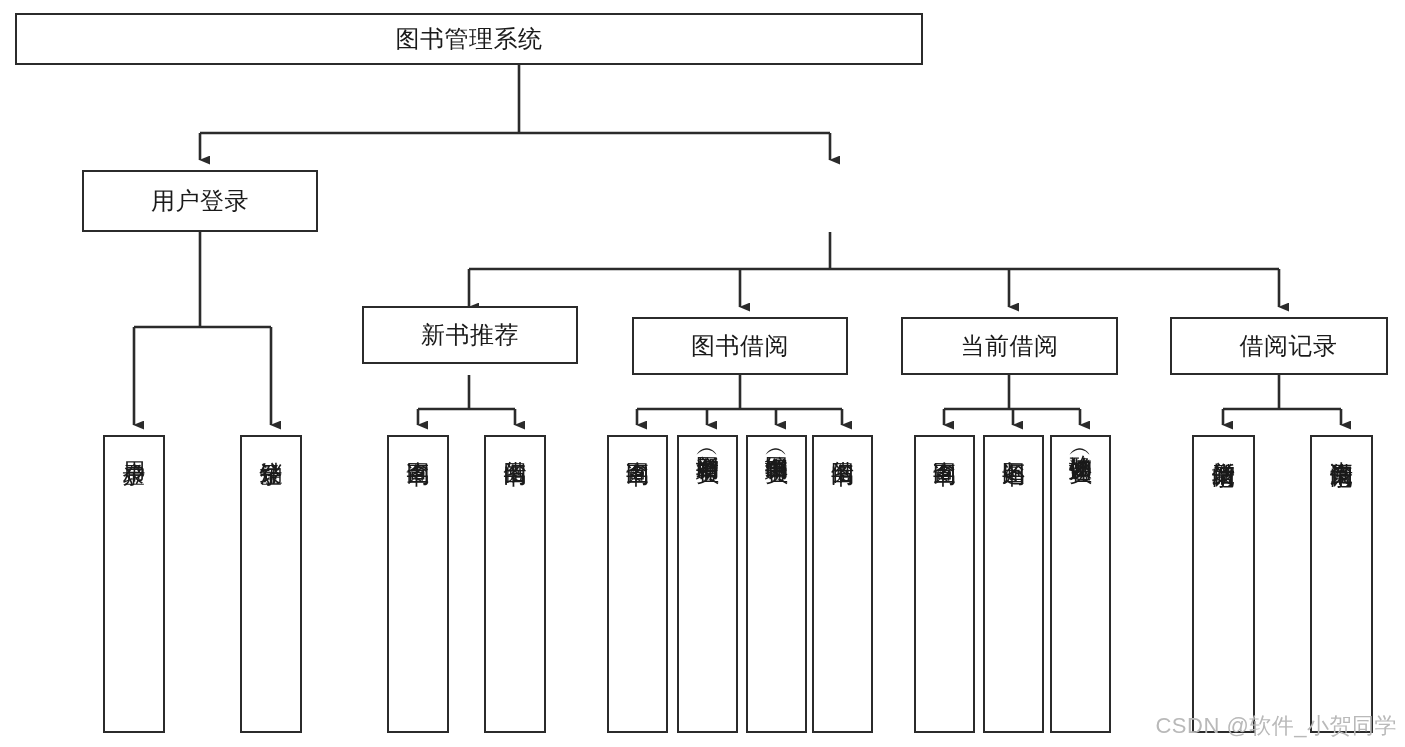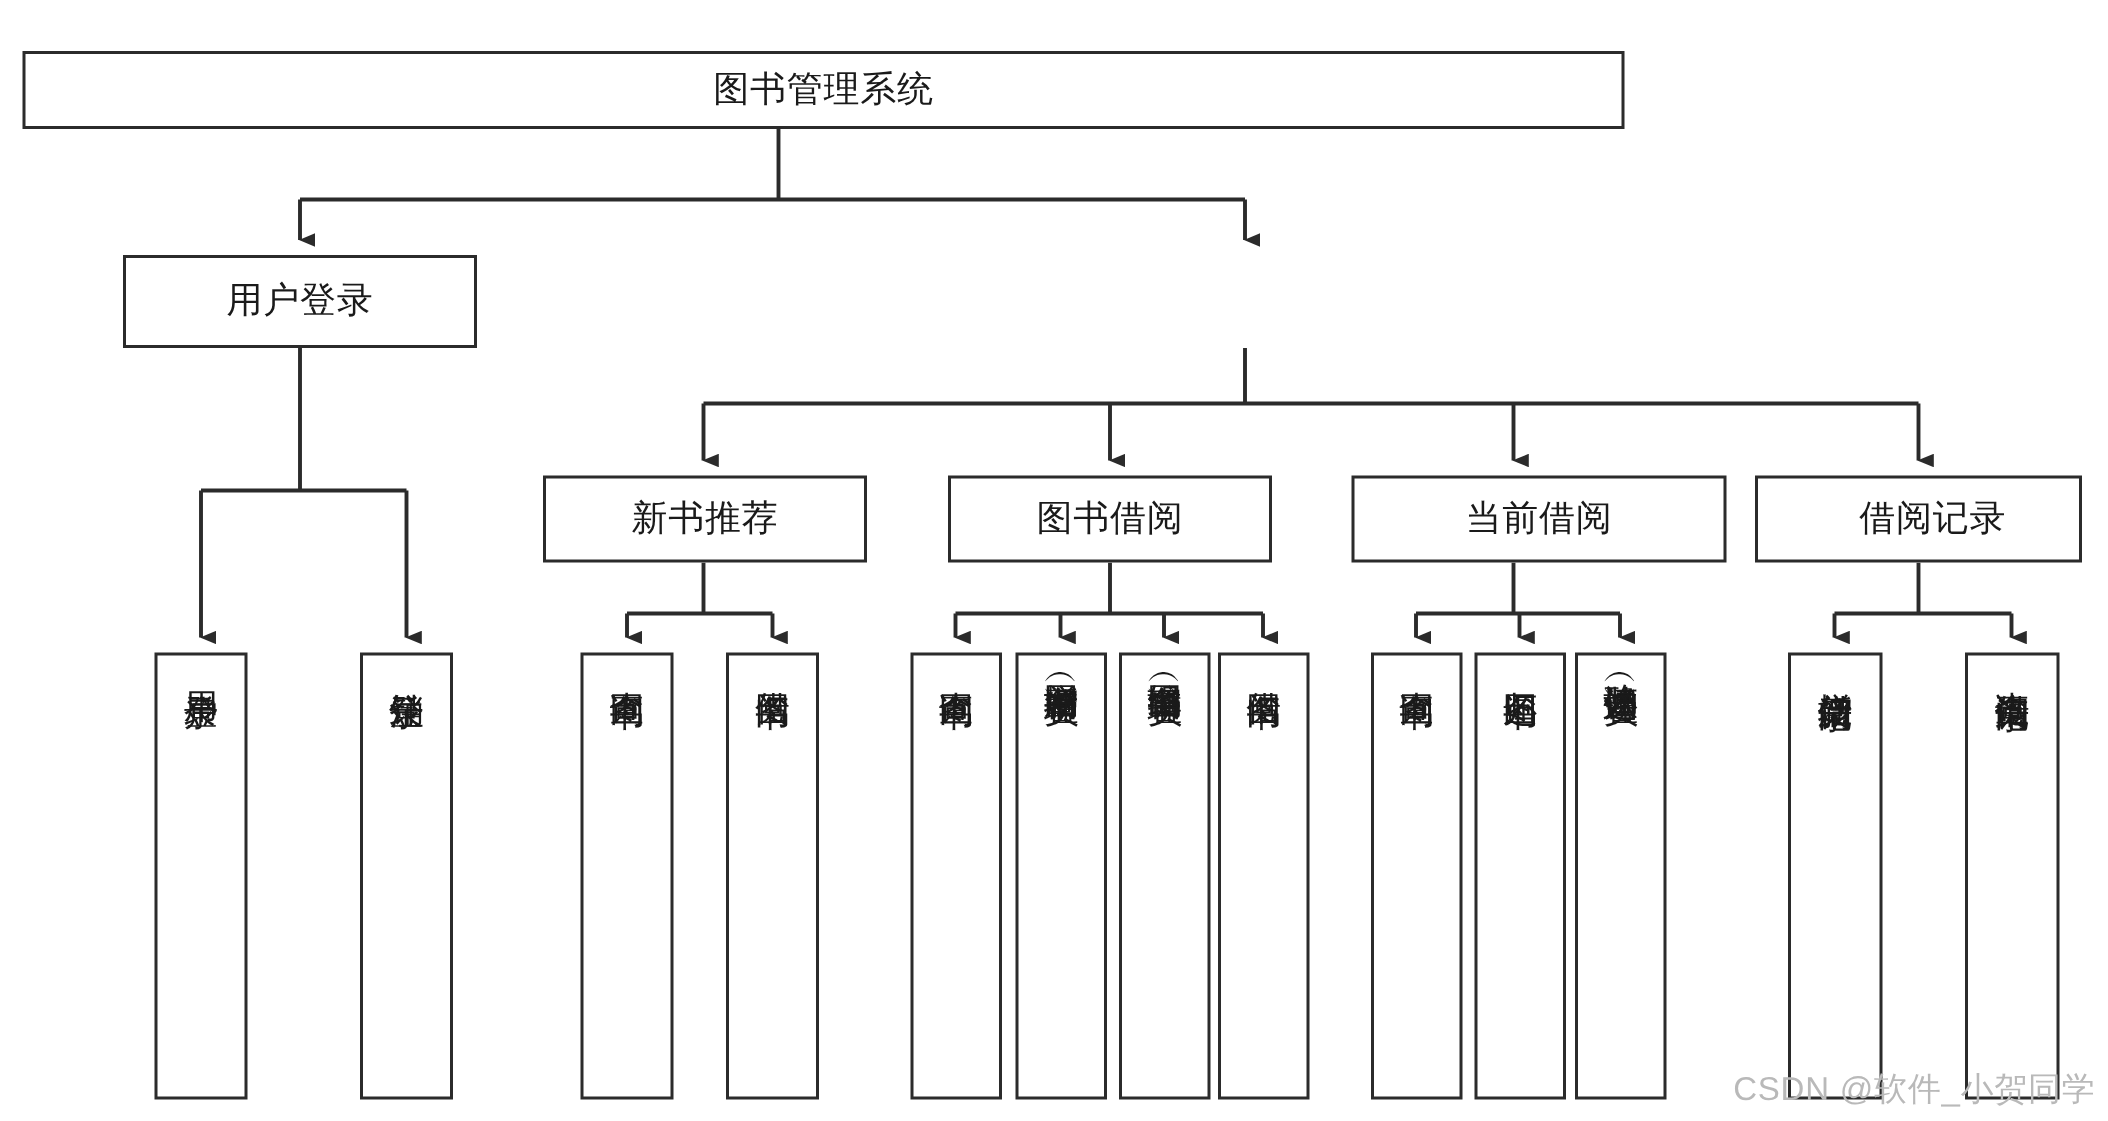--- a/index.html
+++ b/index.html
@@ -118,35 +118,35 @@
       <path d="M 1013,409 L 1013,425" marker-end="url(#arrowhead)"></path>
       <path d="M 1080,409 L 1080,425" marker-end="url(#arrowhead)"></path>
 
       <path d="M 1279,375 L 1279,409"></path>
       <path d="M 1223,409 L 1341,409"></path>
       <path d="M 1223,409 L 1223,425" marker-end="url(#arrowhead)"></path>
       <path d="M 1341,409 L 1341,425" marker-end="url(#arrowhead)"></path>
     </g>
   </svg>
 
-  <div class="node-box horizontal" style="left:15px; top:13px; width:1068px; height:52px;margin-top:21px;">
+  <div class="node-box horizontal" style="left:15px; top:13px; width:908px; height:52px;">
     <span class="node-label">图书管理系统</span>
   </div>
 
   <div class="node-box horizontal" style="left:82px; top:170px; width:236px; height:62px;">
     <span class="node-label">用户登录</span>
   </div>
 
-  <div class="node-box horizontal" style="left:362px; top:317px; width:216px; height:58px;">
+  <div class="node-box horizontal" style="left:362px; top:306px; width:216px; height:58px;">
     <span class="node-label">新书推荐</span>
   </div>
   <div class="node-box horizontal" style="left:632px; top:317px; width:216px; height:58px;">
     <span class="node-label">图书借阅</span>
   </div>
-  <div class="node-box horizontal" style="left:901px; top:317px; width:250px; height:58px;">
+  <div class="node-box horizontal" style="left:901px; top:317px; width:217px; height:58px;">
     <span class="node-label">当前借阅</span>
   </div>
   <div class="node-box horizontal" style="left:1170px; top:317px; width:218px; height:58px;padding-left:19px;">
     <span class="node-label">借阅记录</span>
   </div>
 
   <div class="node-box vertical" style="left:103px; top:435px; width:62px; height:298px;">
     <span class="node-label">用户登录</span>
   </div>
   <div class="node-box vertical" style="left:240px; top:435px; width:62px; height:298px;">

